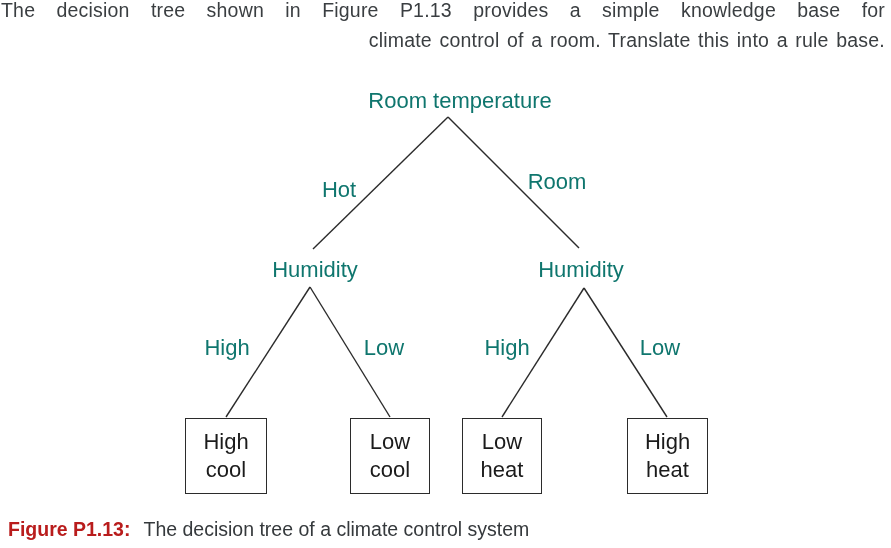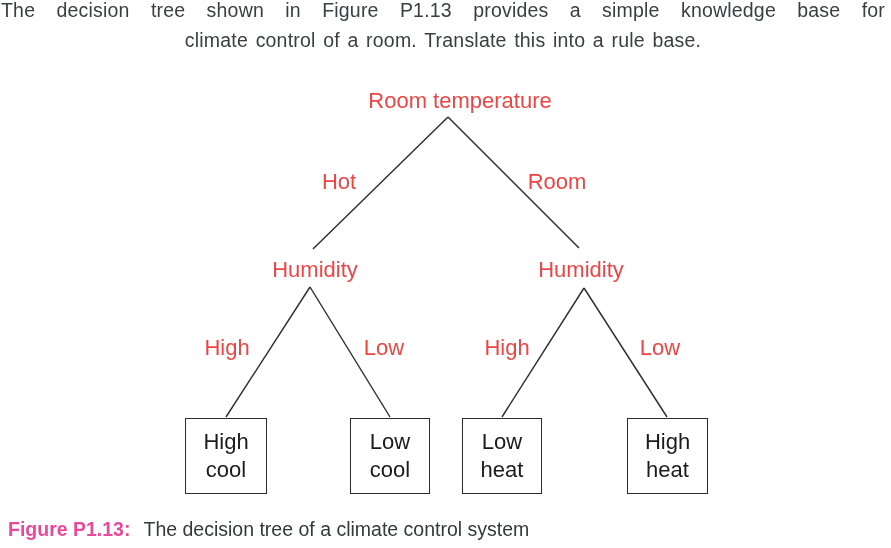--- a/index.html
+++ b/index.html
@@ -27,21 +27,21 @@
     color: #3a3e41;
     letter-spacing: 0.2px;
   }
   .prob-line.l1 {
     top: -5px;
     text-align: justify;
     text-align-last: justify;
   }
   .prob-line.l2 {
     top: 25px;
-    text-align: center;
+    text-align: right;
     word-spacing: 2px;
   }
 
   
   .tree-svg {
     position: absolute;
     left: 0;
     top: 0;
     width: 891px;
     height: 548px;
@@ -51,21 +51,21 @@
     stroke-width: 1.4;
   }
 
   
   .tlabel {
     position: absolute;
     transform: translateX(-50%);
     white-space: nowrap;
     font-size: 22px;
     line-height: 26px;
-    color: #ef4444;
+    color: #0f766e;
   }
 
   
   .leaf {
     position: absolute;
     top: 418px;
     height: 76px;
     border: 1.5px solid #2b2b2b;
     box-sizing: border-box;
     background: #ffffff;
@@ -85,21 +85,21 @@
   .caption {
     position: absolute;
     left: 8px;
     top: 515px;
     font-size: 19.5px;
     line-height: 28px;
     white-space: nowrap;
   }
   .caption .cap-label {
     font-weight: bold;
-    color: #ec4899;
+    color: #b91c1c;
   }
   .caption .cap-text {
     color: #35393c;
     margin-left: 13px;
   }
 </style>
 </head>
 <body>
 
 <div class="page">
@@ -110,21 +110,21 @@
   <svg class="tree-svg" viewBox="0 0 891 548">
     <line x1="448" y1="117" x2="313" y2="249"></line>
     <line x1="448" y1="117" x2="579" y2="248"></line>
     <line x1="310" y1="287" x2="226" y2="417"></line>
     <line x1="310" y1="287" x2="390" y2="417"></line>
     <line x1="584" y1="288" x2="502" y2="417"></line>
     <line x1="584" y1="288" x2="667" y2="417"></line>
   </svg>
 
   <div class="tlabel" style="left:460px; top:88px;">Room temperature</div>
-  <div class="tlabel" style="left:339px; top:169px;">Hot</div>
+  <div class="tlabel" style="left:339px; top:177px;">Hot</div>
   <div class="tlabel" style="left:557px; top:169px;">Room</div>
   <div class="tlabel" style="left:315px; top:257px;">Humidity</div>
   <div class="tlabel" style="left:581px; top:257px;">Humidity</div>
   <div class="tlabel" style="left:227px; top:335px;">High</div>
   <div class="tlabel" style="left:384px; top:335px;">Low</div>
   <div class="tlabel" style="left:507px; top:335px;">High</div>
   <div class="tlabel" style="left:660px; top:335px;">Low</div>
 
   <div class="leaf" style="left:185px; width:82px;">
     <span>High</span>

